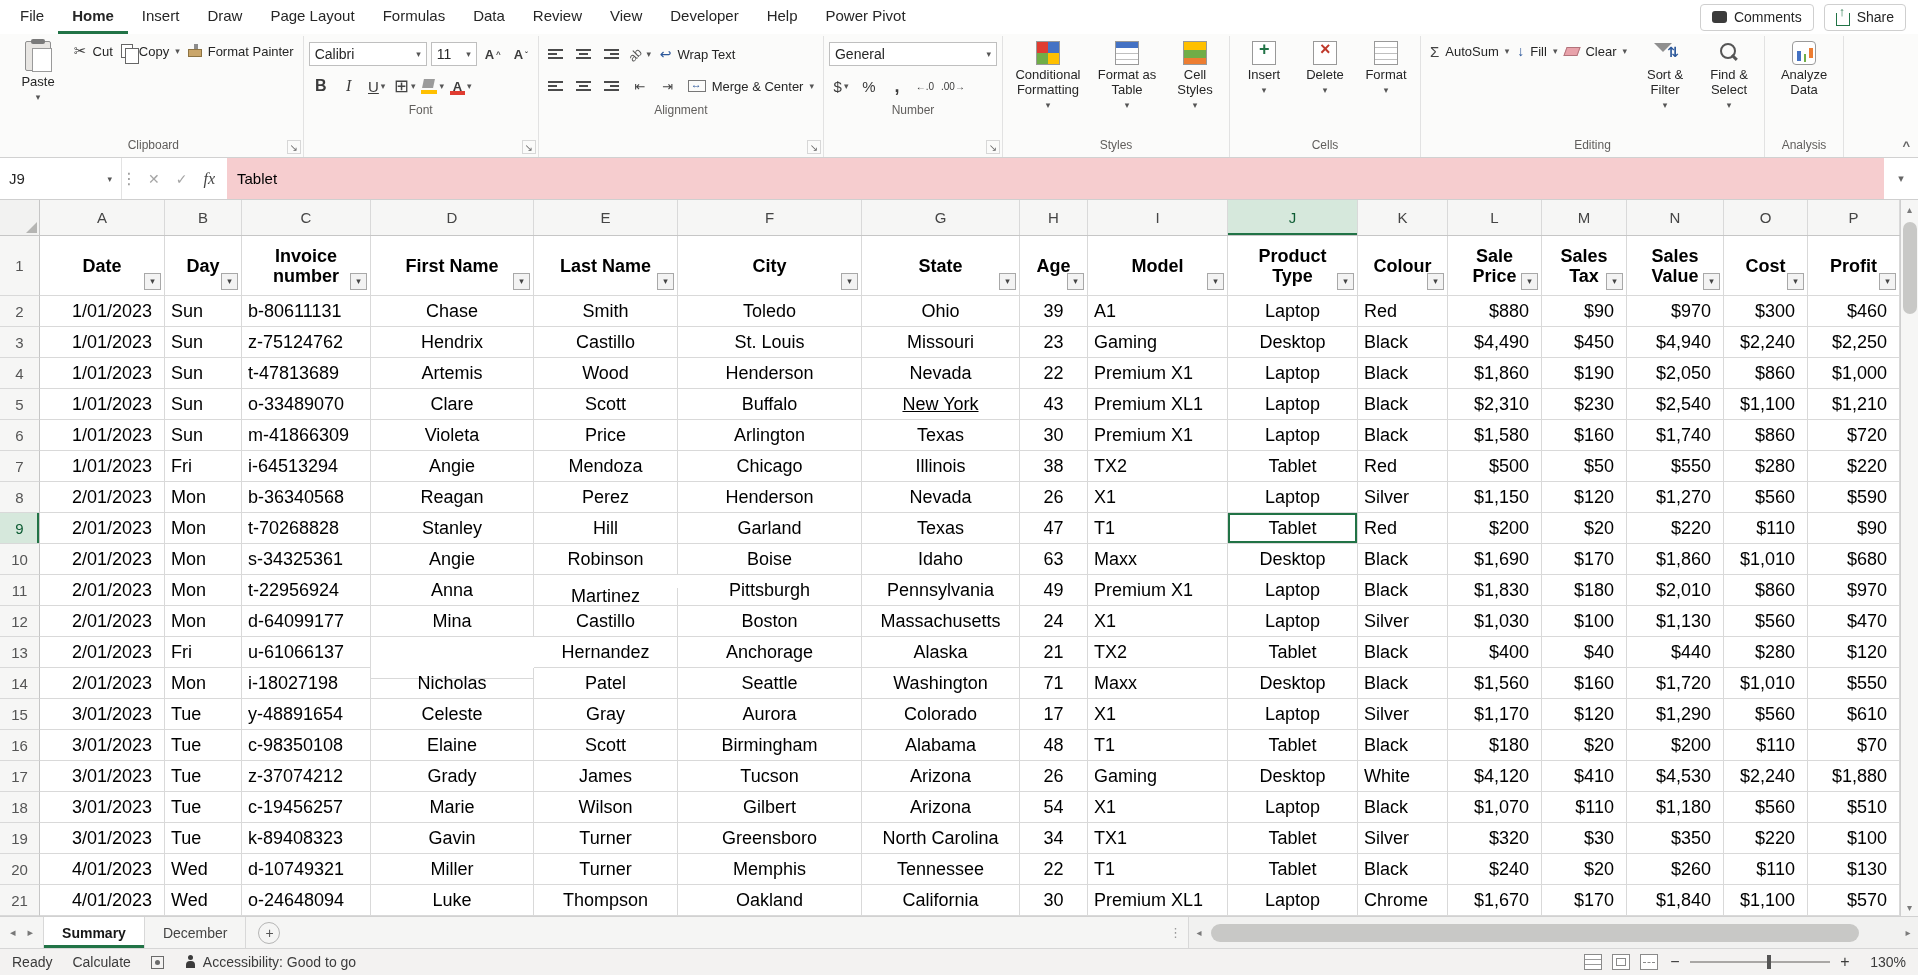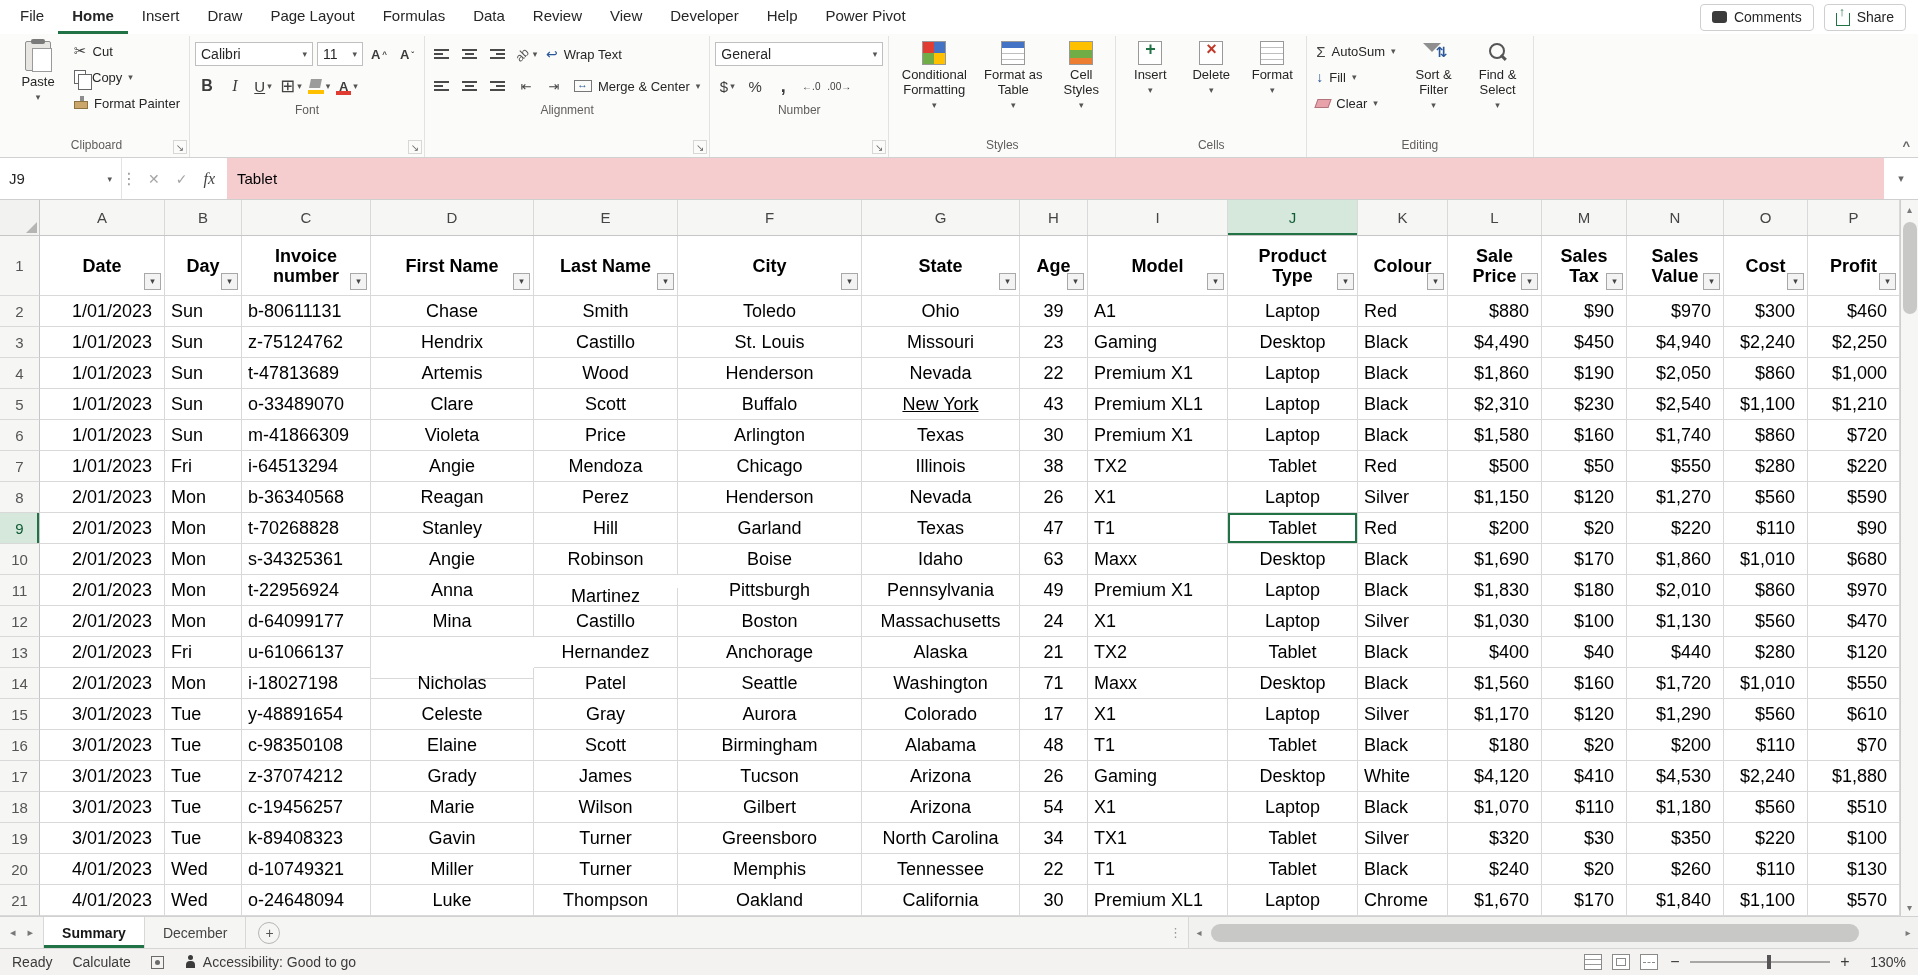--- a/index.html
+++ b/index.html
@@ -19,21 +19,21 @@
 
   
   .ribbon { height:124px; background:#fbfbfa; border-bottom:1px solid #d1d1d1; display:flex; padding:2px 4px 0 4px; position:relative; }
   .rgroup { display:flex; flex-direction:column; padding:2px 5px 0 5px; border-right:1px solid #e2e2e2; position:relative; }
   .rgc { flex:1; display:flex; align-items:flex-start; gap:3px; }
   .rlabel { height:20px; text-align:center; font-size:12px; color:#605e5c; line-height:16px; }
   .launcher { position:absolute; right:2px; bottom:3px; font-size:10px; color:#666; width:14px; height:14px; line-height:13px; text-align:center; border:1px solid #d7d7d7; }
   .rbtn-lg { display:flex; flex-direction:column; align-items:center; justify-content:flex-start; text-align:center; font-size:13px; line-height:15px; padding:3px 3px; color:#262626; min-width:58px; height:96px; }
   .rbtn-lg .chev { margin-top:1px; }
   .rbtn-sm { display:flex; align-items:center; gap:6px; height:26px; font-size:13px; padding:0 4px; white-space:nowrap; }
-  .rcol { display:flex; flex-direction:column; justify-content:flex-end; }
+  .rcol { display:flex; flex-direction:row; justify-content:flex-end; }
   .rrow { display:flex; align-items:center; gap:4px; height:32px; }
   .rrows { display:flex; flex-direction:column; }
   .chev { font-size:9px; color:#555; }
   .combo { border:1px solid #bfbfbf; background:#fff; display:flex; align-items:center; justify-content:space-between; font-size:14px; height:24px; padding:0 5px; }
   .ibtn { min-width:24px; height:24px; display:flex; align-items:center; justify-content:center; gap:2px; font-size:15px; color:#3b3b3b; }
 
   
   .i-paste { width:26px; height:30px; background:#e8e6e3; border:1px solid #8f8f8f; border-radius:2px; position:relative; margin-bottom:3px; }
   .i-paste::before { content:""; position:absolute; left:5px; top:-3px; width:14px; height:5px; background:#7a7a7a; border-radius:2px; }
   .i-paste::after { content:""; position:absolute; left:6px; top:6px; width:18px; height:22px; background:#fff; border:1px solid #9a9a9a; }
@@ -420,20 +420,29 @@
       </div>
       <div class="rbtn-lg" style="width:60px">
         <span class="g22 i-find"></span>
         <span>Find &amp; Select</span>
           <span class="chev">▾</span>
       </div>
     </div>
     <div class="rlabel">Editing</div>
   </div>
 
+  <div class="rgroup">
+    <div class="rgc">
+      <div class="rbtn-lg" style="width:68px">
+        <span class="g22 i-analyze"></span>
+        <span>Analyze Data</span>
+      </div>
+    </div>
+    <div class="rlabel">Analysis</div>
+  </div>
 
   <span class="ribbon-collapse">^</span>
 </div>
 
 <div class="formulabar">
   <div class="namebox">
     <span>J9</span>
     <span class="chev">▾</span>
   </div>
   <div class="fb-split">⋮</div>

